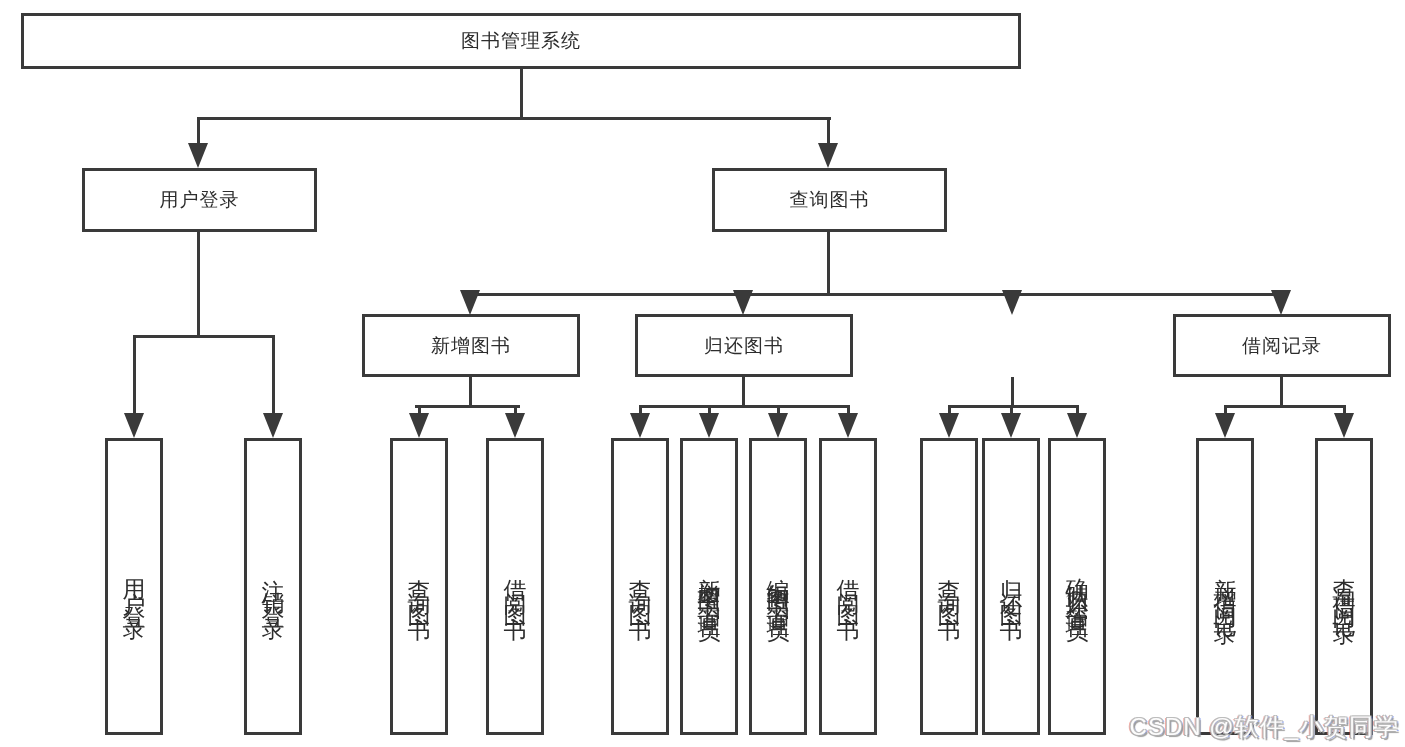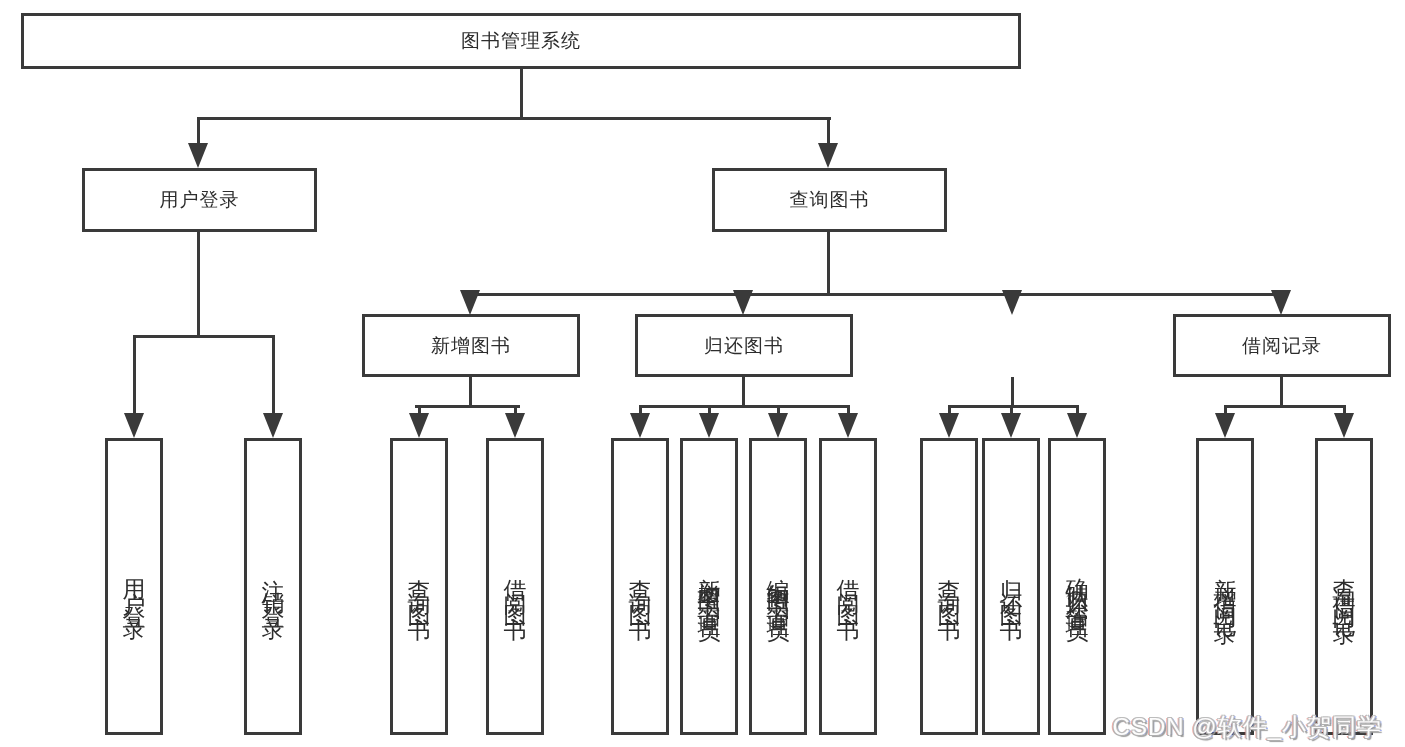--- a/index.html
+++ b/index.html
@@ -21,21 +21,21 @@
   .v4{letter-spacing:13px;}
   .v6{letter-spacing:9px;}
   .v9{letter-spacing:6px;}
   .line{position:absolute;background:#3a3a3a;}
   .arrow{
     position:absolute;width:0;height:0;
     border-left:10px solid transparent;border-right:10px solid transparent;
     border-top:25px solid #3a3a3a;
   }
   .watermark{
-    position:absolute;right:23px;bottom:4px;font-size:24px;letter-spacing:1px;
+    position:absolute;right:6px;bottom:4px;font-size:24px;letter-spacing:1px;
     color:rgba(255,255,255,0.96);white-space:nowrap;
     text-shadow:
       -1px -1px 0 #bdbdbd, 1px -1px 0 #bdbdbd,
       -1px 1px 0 #b0b0b0, 2px 2px 1px #9b9b9b,
       -2px 0 0 rgba(231,76,60,0.45), 2px 0 0 rgba(52,92,231,0.45);
   }
 </style>
 </head>
 <body>
 

